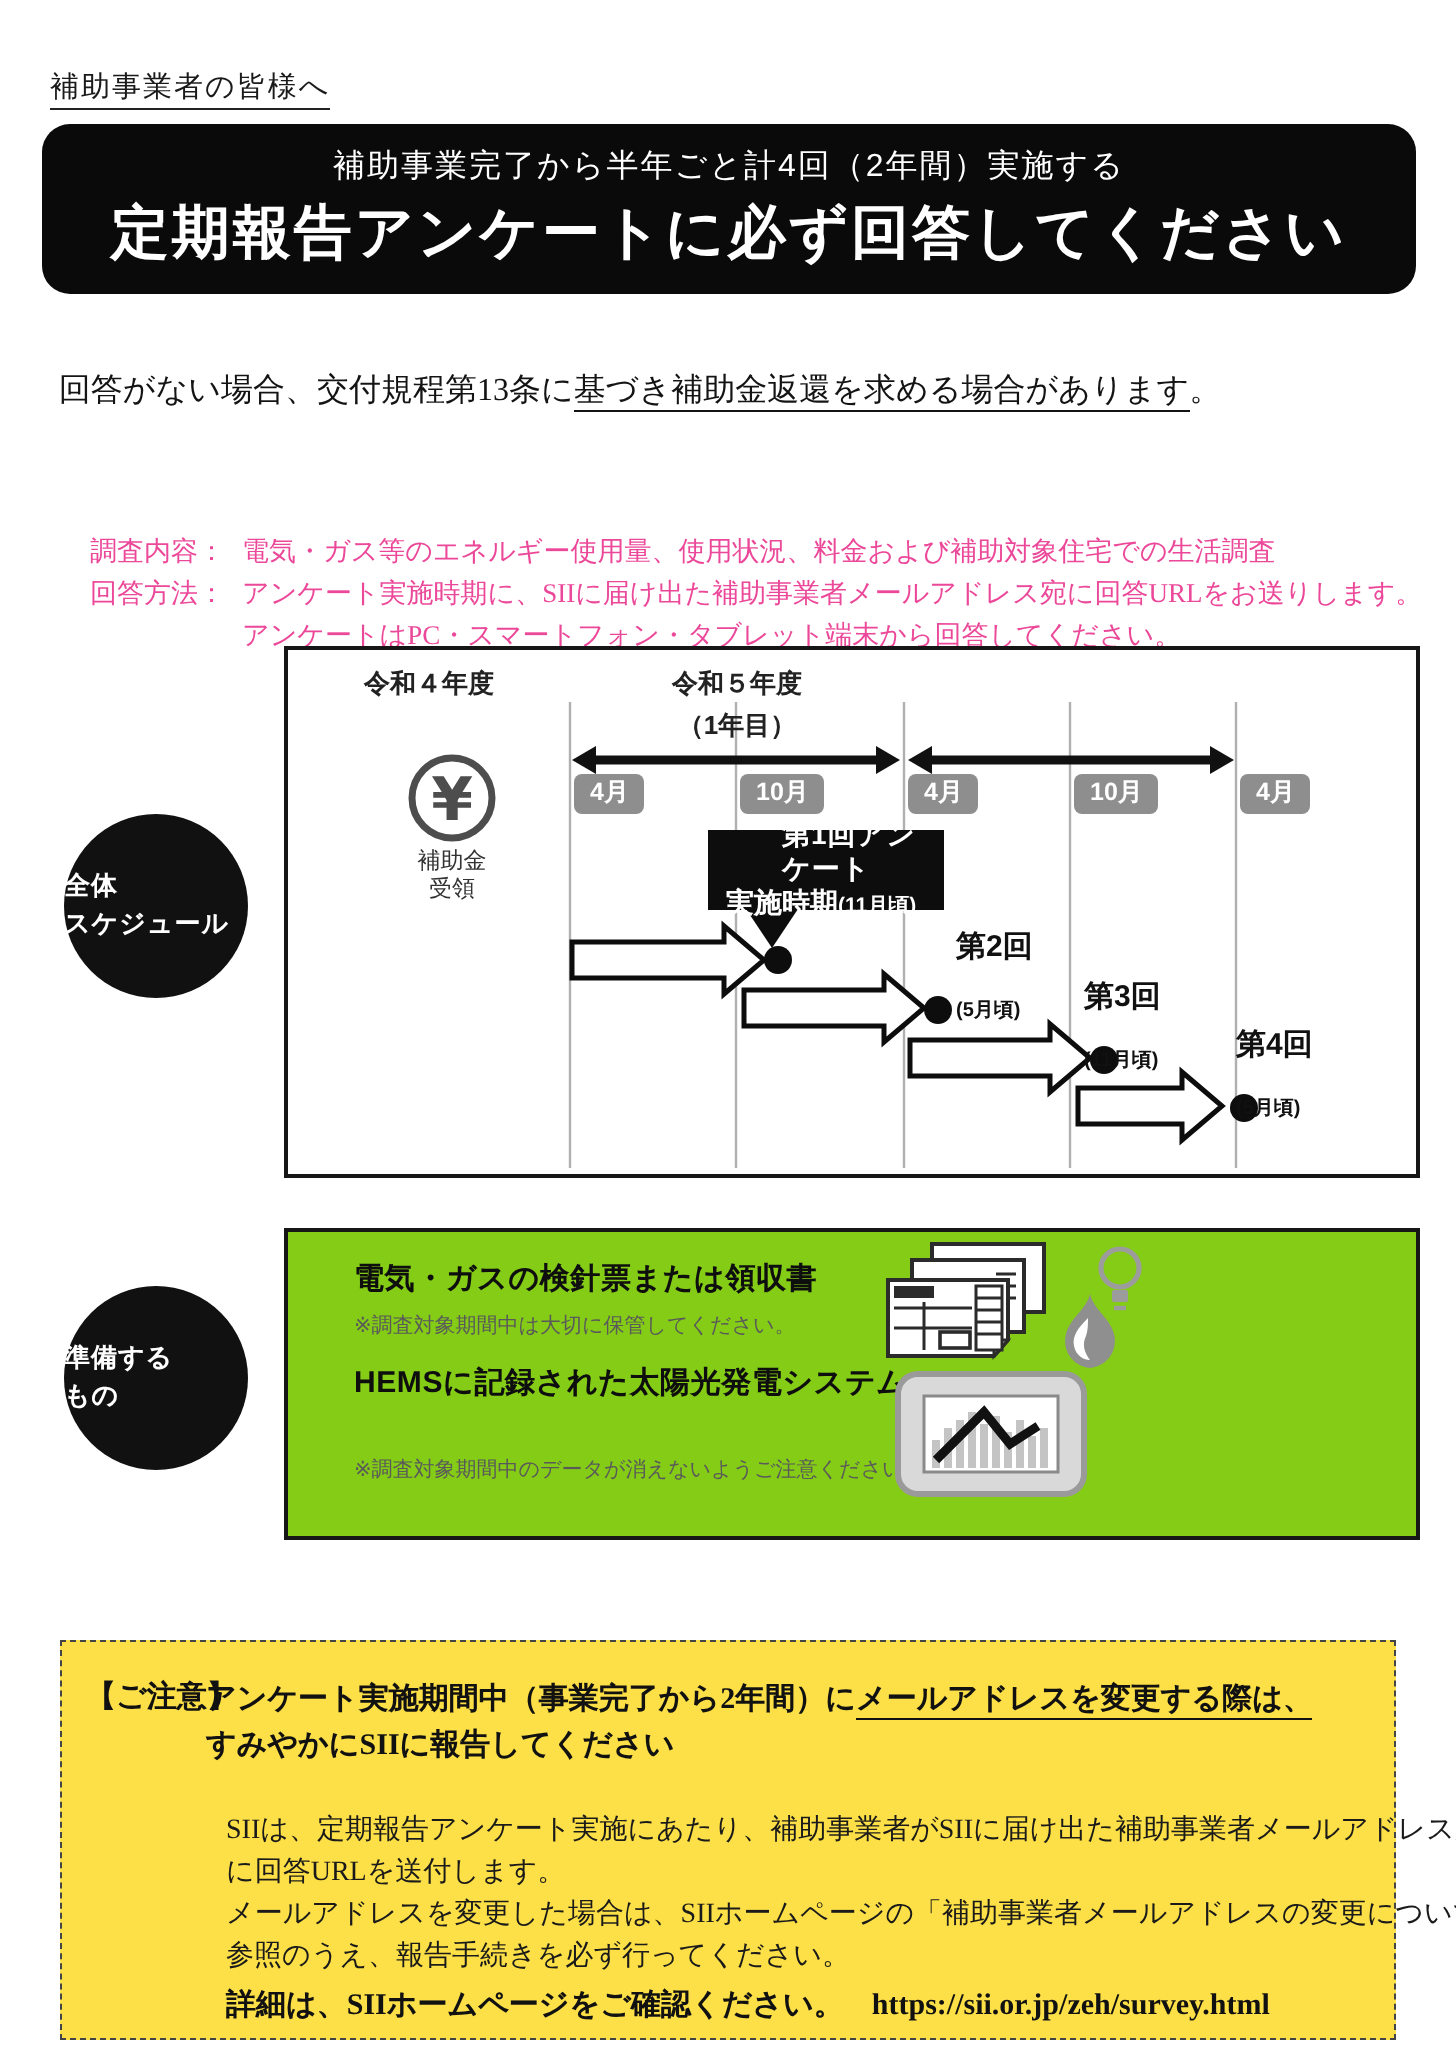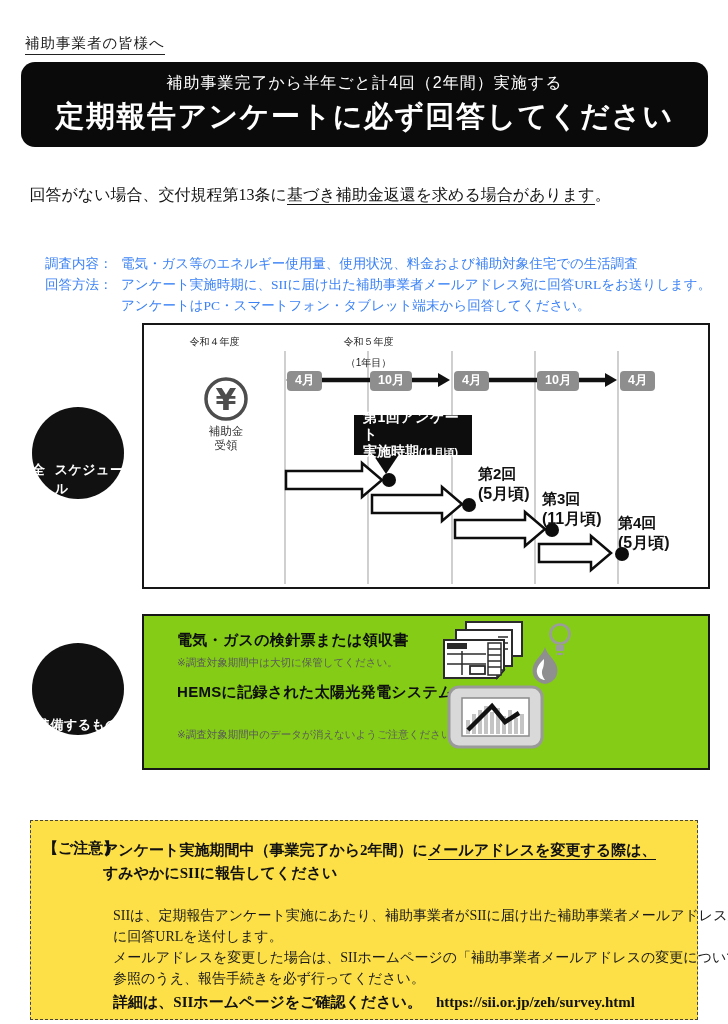--- a/index.html
+++ b/index.html
@@ -16,44 +16,44 @@
   .banner{left:21px;top:62px;width:687px;height:85px;background:#0a0a0a;border-radius:14px;
           display:flex;flex-direction:column;align-items:center;justify-content:center;gap:3px;}
   .banner-l1{color:#fff;font-weight:normal;font-size:16px;letter-spacing:1px;}
   .banner-l2{color:#fff;font-weight:bold;font-size:29px;letter-spacing:1.5px;}
 
   
   .warning{left:0;top:159px;width:640px;text-align:center;font-size:16px;color:#141414;}
   .warning .ul{border-bottom:1.3px solid #141414;padding-bottom:1px;}
 
   
-  .survey-info{left:45px;top:227px;font-size:13.5px;line-height:21px;color:#3b82f6;}
+  .survey-info{left:45px;top:239px;font-size:13.5px;line-height:21px;color:#ec4899;}
   .si-row{display:flex;}
   .si-label{width:76px;flex:0 0 76px;}
   .si-text{white-space:nowrap;}
 
   
   .circle-badge{width:92px;height:92px;border-radius:50%;background:#111;color:#fff;
-                display:flex;flex-direction:row;align-items:flex-end;justify-content:center;
+                display:flex;flex-direction:column;align-items:flex-start;justify-content:center;
                 font-weight:bold;font-size:13px;line-height:1.45;letter-spacing:0.5px;}
 
   
   .sched-box{left:142px;top:323px;width:564px;height:262px;border:2.5px solid #161616;background:#fff;}
-  .year{top:6px;text-align:center;font-weight:normal;font-size:10px;color:#222;line-height:21px;}
-  .month-badge{top:46px;background:#8e8e8e;color:#fff;font-weight:bold;font-size:12.5px;
+  .year{top:6px;text-align:center;font-weight:bold;font-size:13px;color:#222;line-height:21px;}
+  .month-badge{top:62px;background:#8e8e8e;color:#fff;font-weight:bold;font-size:12.5px;
                padding:1px 8px 2px 8px;border-radius:4px;}
   .subsidy-label{left:40px;top:99px;width:84px;text-align:center;font-size:11.5px;color:#333;line-height:14px;}
   .callout{left:210px;top:90px;width:118px;height:40px;background:#0d0d0d;color:#fff;font-weight:bold;
            display:flex;flex-direction:column;justify-content:center;padding-left:9px;box-sizing:border-box;}
-  .callout-l1{font-size:14px;line-height:17px;letter-spacing:0.5px;}
+  .callout-l1{font-size:14px;line-height:17px;letter-spacing:0.5px;margin-left:28px;}
   .callout-l2{font-size:14px;line-height:17px;}
   .callout-paren{font-size:10.5px;}
   .survey-label{line-height:1.1;}
   .survey-name{font-weight:bold;font-size:15px;color:#111;}
-  .survey-timing{font-weight:bold;font-size:16px;color:#111;margin-top:2px;}
+  .survey-timing{font-weight:bold;font-size:10px;color:#111;margin-top:17px;}
 
   
   .prep-box{left:142px;top:614px;width:564px;height:152px;border:2.5px solid #161616;background:#84cc16;}
   .prep-title{font-weight:bold;font-size:15px;color:#0e0e0e;line-height:20px;letter-spacing:0.3px;}
   .prep-note{font-size:10.5px;color:#5a5a5a;}
 
   
   .notice-box{left:30px;top:794px;width:668px;height:200px;border:1.5px dashed #444;box-sizing:border-box;background:#fde047;}
   .notice-label{left:12px;top:18px;font-weight:bold;font-size:15px;}
   .notice-heading{left:72px;top:18px;font-weight:bold;font-size:15px;line-height:23px;white-space:nowrap;}

